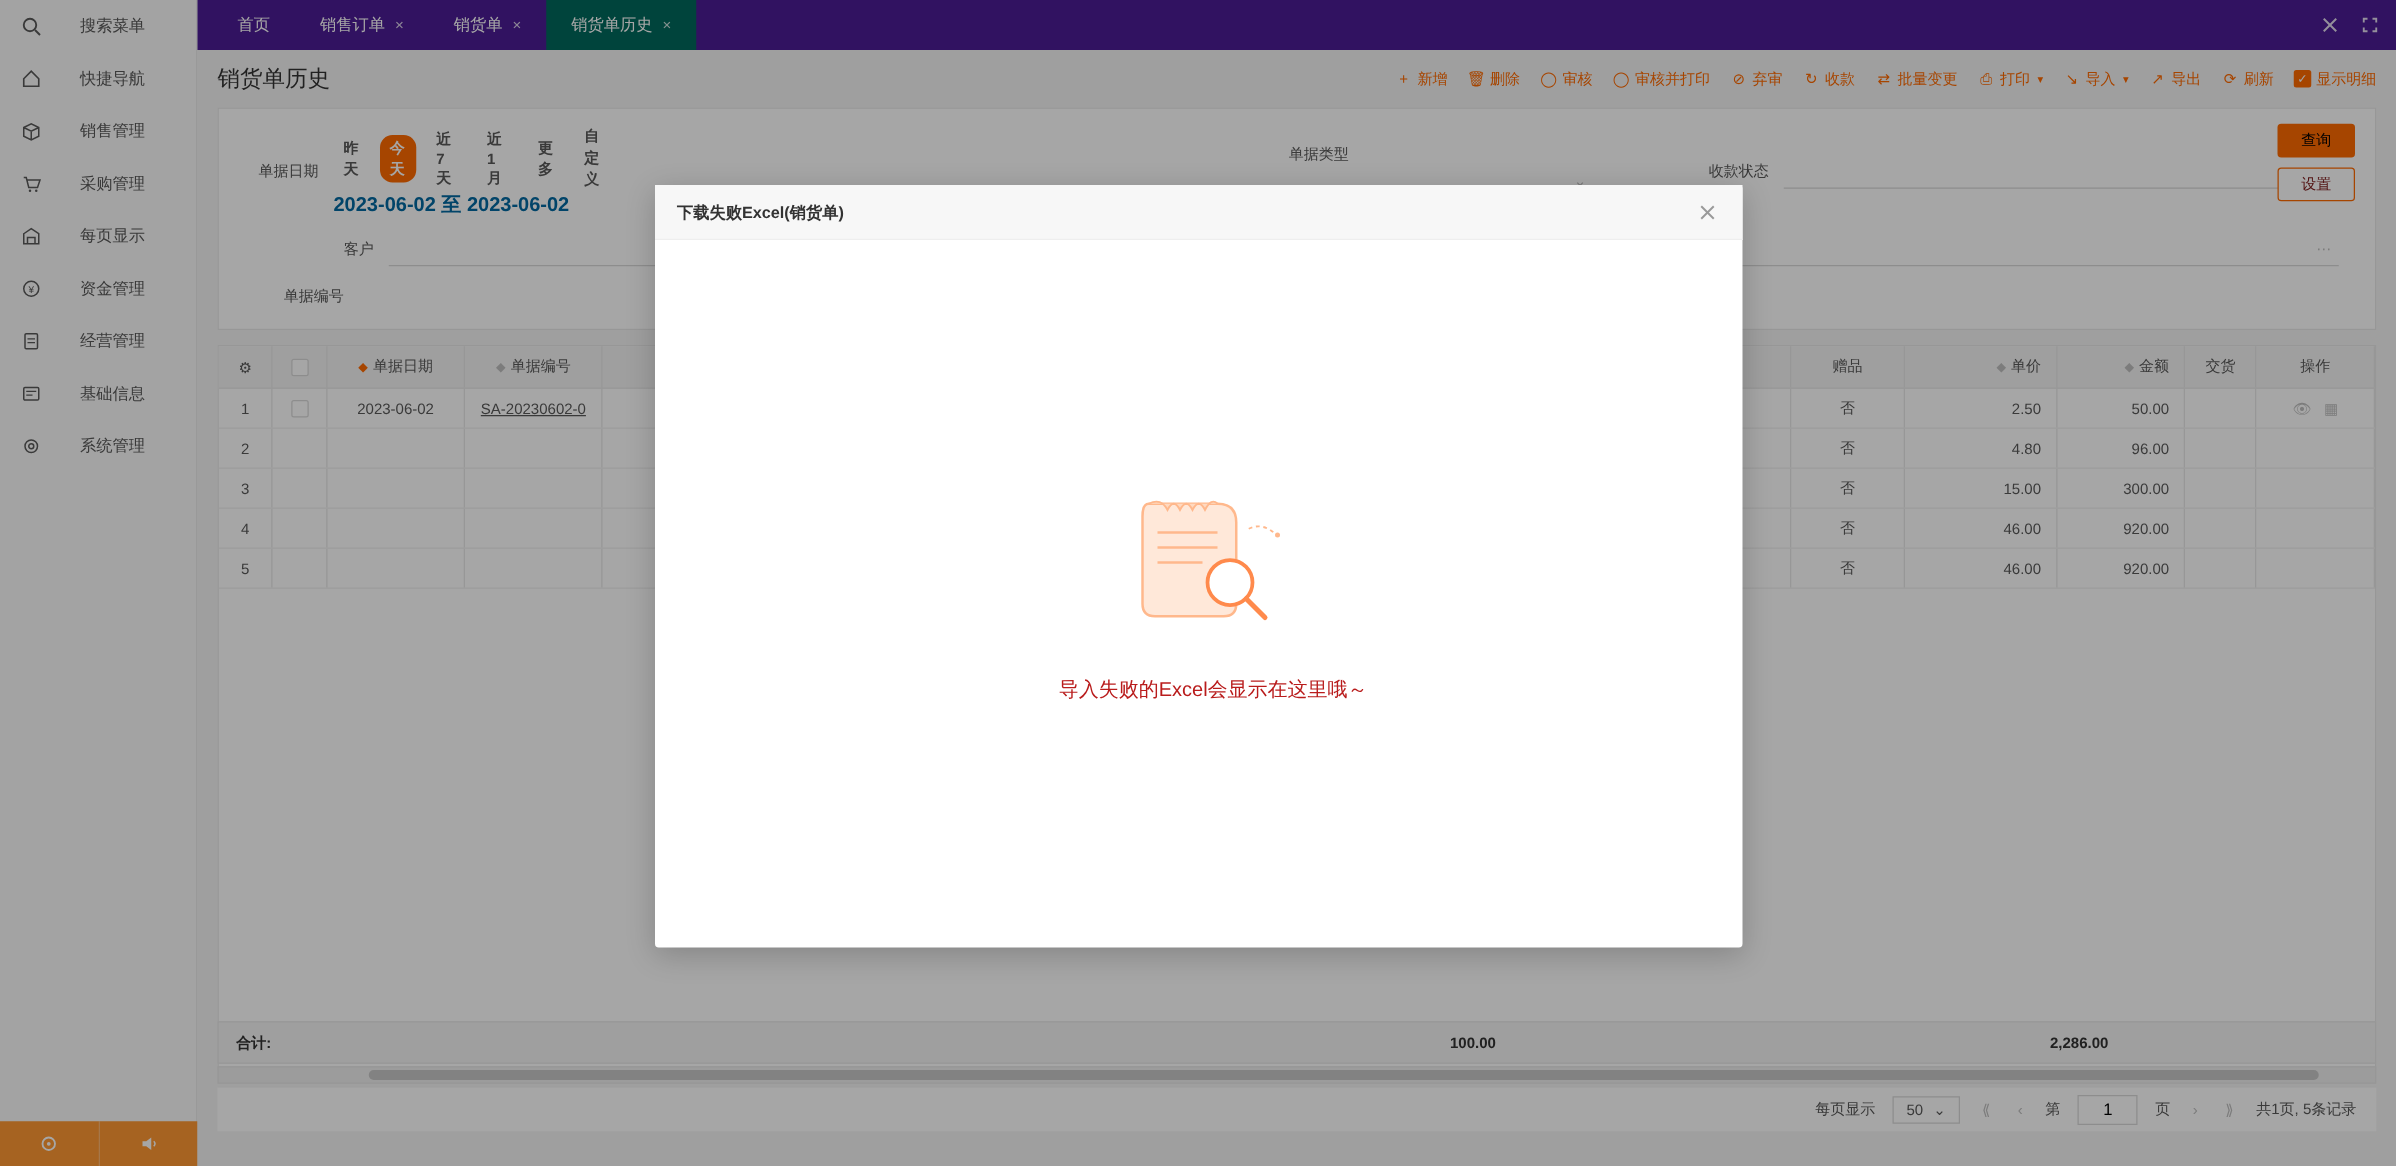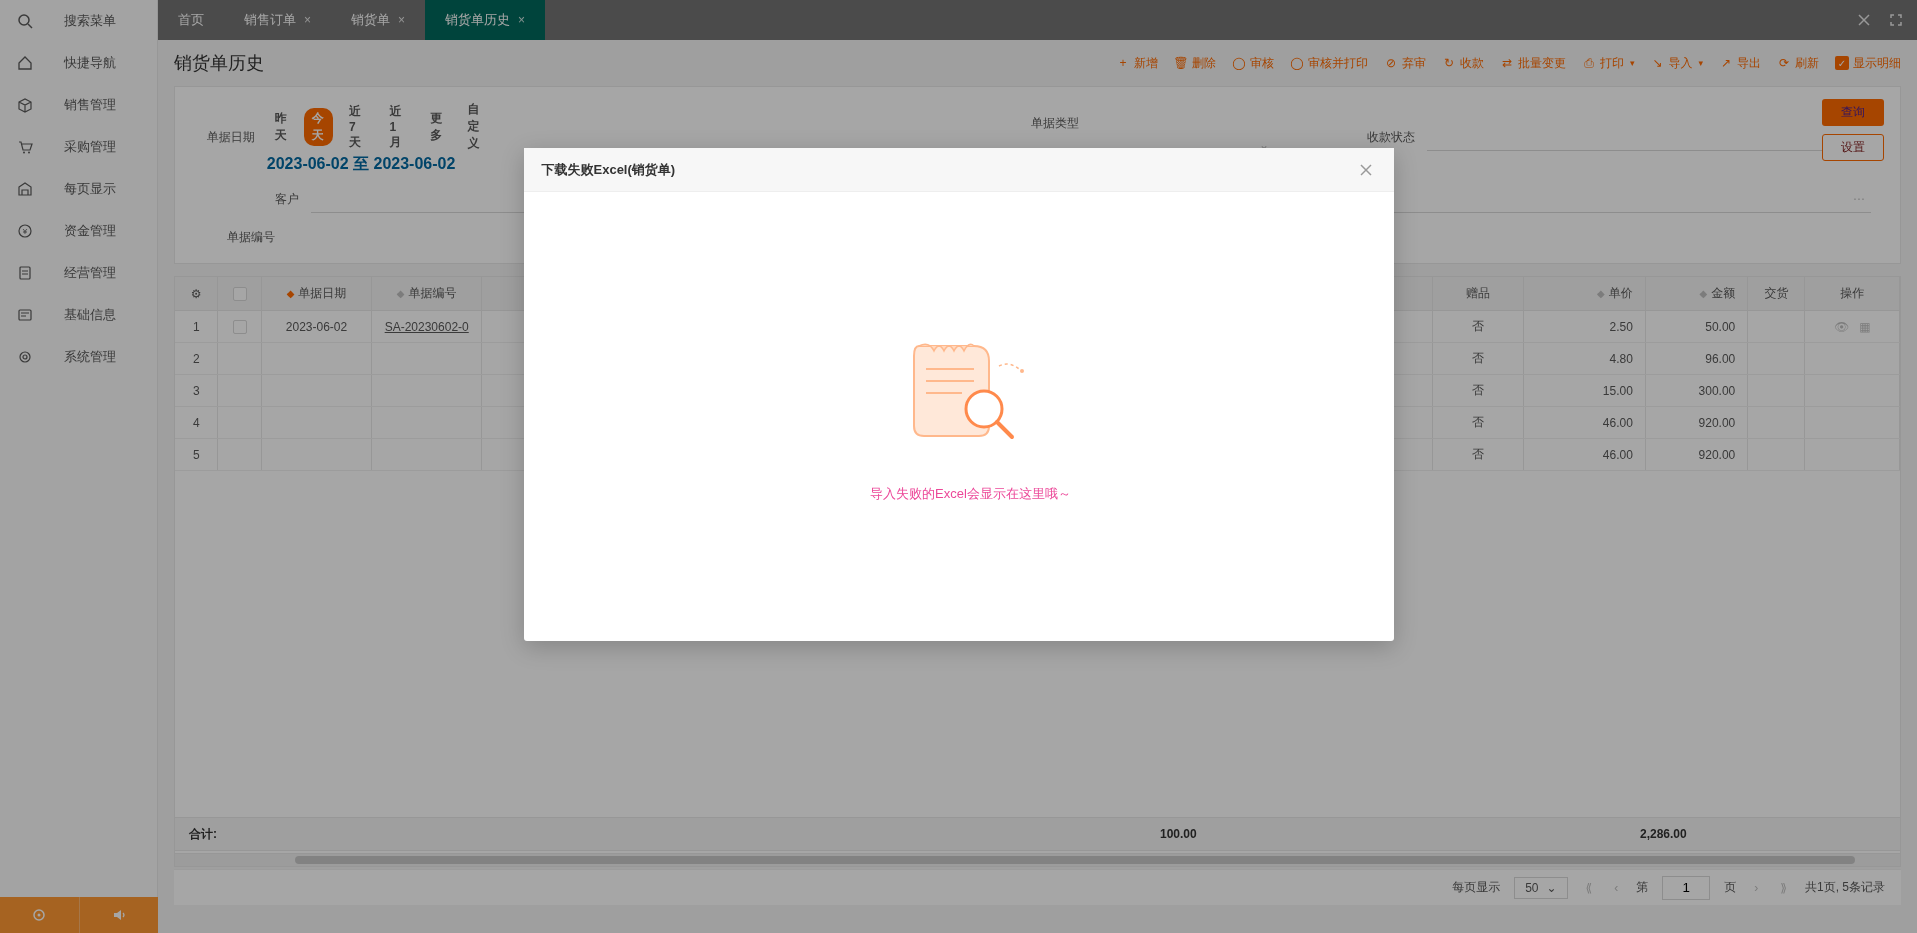--- a/index.html
+++ b/index.html
@@ -7,21 +7,21 @@
 
 
 .sidebar { position: absolute; left: 0; top: 0; width: 158px; height: 933px; background: #fafafa; border-right: 1px solid #e8e8e8; }
 .sidebar-item { display: flex; align-items: center; padding: 12px 16px; cursor: pointer; color: #595959; font-size: 13px; gap: 20px; }
 .sidebar-item .icon { width: 18px; height: 18px; margin-right: 10px; display: inline-flex; align-items: center; justify-content: center; }
 .sidebar-footer { position: absolute; bottom: 0; left: 0; width: 158px; height: 36px; background: #ff9933; display: flex; }
 .sidebar-footer .fbtn { flex: 1; display: flex; align-items: center; justify-content: center; color: #fff; cursor: pointer; }
 .sidebar-footer .fbtn:first-child { border-right: 1px solid rgba(255,255,255,0.3); }
 
 
-.tabbar { position: absolute; left: 158px; top: 0; right: 0; height: 40px; background: #737373; display: flex; align-items: stretch; color: #fff; }
+.tabbar { position: absolute; left: 158px; top: 0; right: 0; height: 40px; background: #4c1d95; display: flex; align-items: stretch; color: #fff; padding-left: 12px; }
 .tab { padding: 0 20px; display: flex; align-items: center; font-size: 13px; cursor: pointer; position: relative; }
 .tab .close { margin-left: 8px; font-size: 12px; opacity: 0.8; }
 .tab.active { background: #00695c; }
 .tabbar-right { margin-left: auto; display: flex; align-items: center; padding-right: 12px; gap: 14px; }
 .tabbar-right .ticon { width: 18px; height: 18px; cursor: pointer; opacity: 0.85; display:flex; align-items:center; justify-content:center; }
 
 
 .main { position: absolute; left: 158px; top: 40px; right: 0; bottom: 0; background: #f5f5f5; padding: 0; overflow: hidden; }
 .page-header { display: flex; align-items: center; height: 46px; padding: 0 16px; background: #f5f5f5; }
 .page-title { font-size: 18px; color: #333; font-weight: 400; }
@@ -37,21 +37,21 @@
 .filter-row { display: flex; align-items: center; margin-bottom: 10px; font-size: 12px; color: #595959; }
 .filter-label { width: 80px; text-align: right; margin-right: 12px; color: #595959; }
 .date-quick { display: flex; align-items: center; gap: 8px; }
 .date-quick span { cursor: pointer; padding: 2px 8px; border-radius: 10px; }
 .date-quick .active { background: #ff6a00; color: #fff; }
 .date-range { margin-left: 0; color: #0369a1; font-size: 16px; }
 .filter-group { display: flex; align-items: center; margin-right: 60px; }
 .filter-select { min-width: 460px; height: 28px; border-bottom: 1px solid #d9d9d9; display: flex; align-items: center; justify-content: flex-end; padding-right: 6px; color: #bfbfbf; cursor: pointer; }
 .filter-input { min-width: 1200px; height: 28px; border-bottom: 1px solid #d9d9d9; cursor: text; display:flex; align-items:center; justify-content:flex-end; padding-right:6px; color:#bfbfbf; }
 .filter-actions { position: absolute; right: 16px; top: 12px; display: flex; flex-direction: column; gap: 8px; }
-.btn-primary { background: #ff6a00; color: #4c1d95; border: none; padding: 5px 18px; border-radius: 3px; cursor: pointer; font-size: 12px; }
+.btn-primary { background: #ff6a00; color: #000000; border: none; padding: 5px 18px; border-radius: 3px; cursor: pointer; font-size: 12px; }
 .btn-outline { background: #fff; color: #7f1d1d; border: 1px solid #ff6a00; padding: 4px 18px; border-radius: 3px; cursor: pointer; font-size: 12px; }
 .filter-date-wrap { display: flex; flex-direction: column; font-weight: bold; }
 
 
 .table-wrap { margin: 0 16px; background: #fff; border: 1px solid #e8e8e8; position: relative; height: 580px; }
 .thead { display: flex; height: 34px; background: #f5f5f5; border-bottom: 1px solid #e8e8e8; font-size: 12px; color: #595959; }
 .th, .td { display: flex; align-items: center; justify-content: center; border-right: 1px solid #e8e8e8; padding: 0 6px; }
 .th .sort { color: #ff6a00; margin-right: 4px; font-size: 10px; }
 .th .sort2 { color: #bfbfbf; margin-right: 4px; font-size: 10px; }
 .col-gear { width: 44px; }
@@ -81,27 +81,27 @@
 .hscroll-thumb { position: absolute; left: 120px; top: 2px; height: 8px; width: 1560px; background: #c8c8c8; border-radius: 4px; cursor: pointer; }
 
 
 .pager { position: absolute; left: 16px; right: 16px; bottom: 28px; height: 36px; background: #fff; display: flex; align-items: center; justify-content: flex-end; gap: 14px; font-size: 12px; color: #595959; padding-right: 16px; border-top: 1px solid #f0f0f0; }
 .pager .psel { border: 1px solid #d9d9d9; padding: 3px 10px; display: flex; align-items: center; gap: 8px; cursor: pointer; }
 .pager .pbtn { color: #bfbfbf; cursor: pointer; padding: 0 4px; }
 .pager .pinput { width: 48px; height: 24px; border: 1px solid #d9d9d9; text-align: center; }
 
 
 .overlay { position: absolute; inset: 0; background: rgba(0,0,0,0.35); z-index: 100; }
-.modal { position: absolute; left: 50%; top: 148px; transform: translateX(-50%); width: 870px; height: 493px; background: #fff; border-radius: 3px; box-shadow: 0 6px 24px rgba(0,0,0,0.2); z-index: 101; display: flex; flex-direction: column; }
+.modal { position: absolute; left: 50%; top: 148px; transform: translateX(-50%); width: 870px; height: 610px; background: #fff; border-radius: 3px; box-shadow: 0 6px 24px rgba(0,0,0,0.2); z-index: 101; display: flex; flex-direction: column; }
 .modal-header { height: 44px; background: #f7f7f7; display: flex; align-items: center; padding: 0 18px; border-bottom: 1px solid #eee; }
 .modal-title { font-size: 13px; color: #333; font-weight: bold; }
 .modal-close { margin-left: auto; width: 20px; height: 20px; cursor: pointer; color: #999; font-size: 16px; display: flex; align-items: center; justify-content: center; }
 .modal-body { flex: 1; display: flex; flex-direction: column; align-items: center; justify-content: center; gap: 24px; }
 .empty-illus { width: 150px; height: 130px; position: relative; }
-.empty-text { color: #ec4899; font-size: 13px; margin-left: 24px; }
+.empty-text { color: #b91c1c; font-size: 16px; margin-left: 24px; }
 
 svg { display: block; }
 </style>
 </head>
 <body>
 
 <div class="sidebar">
   <div class="sidebar-item">
     <span class="icon">
         <svg width="16" height="16" viewBox="0 0 16 16">

